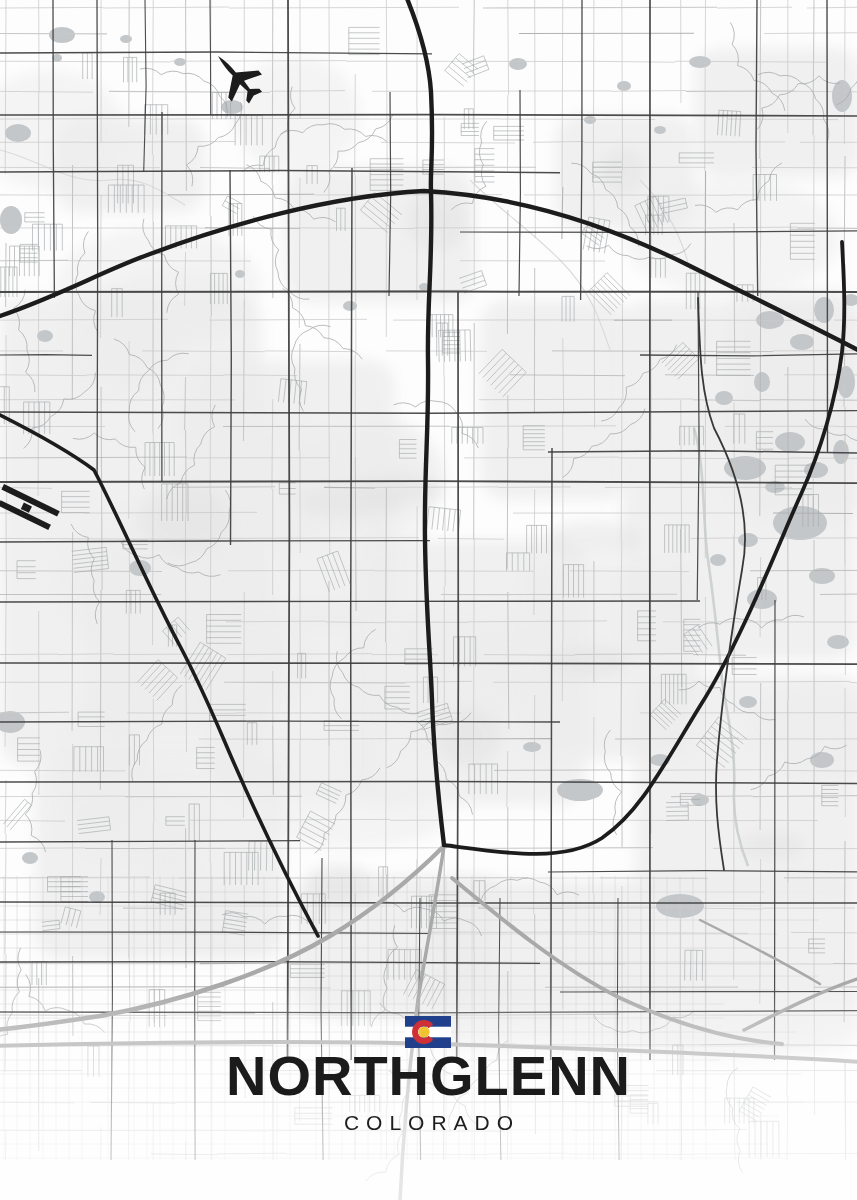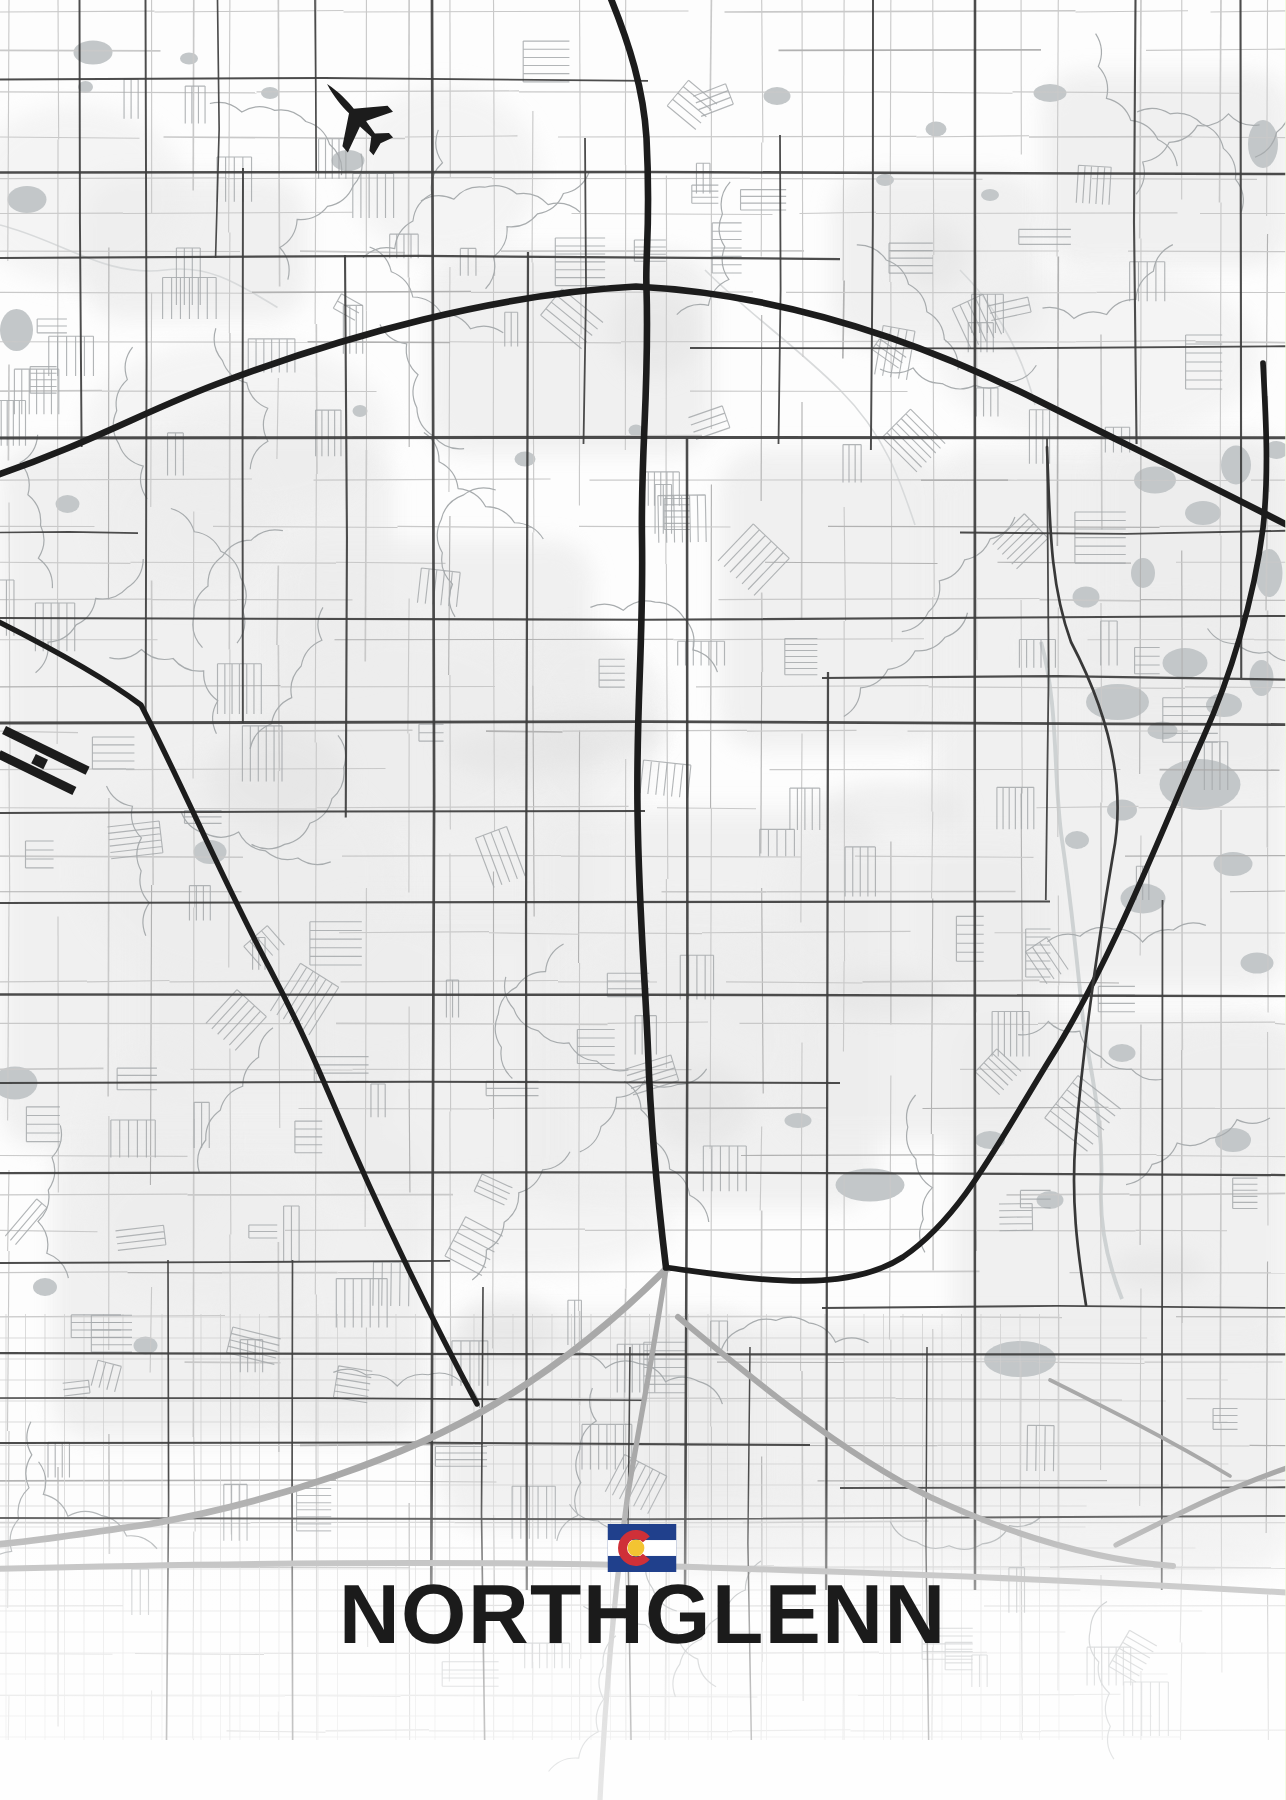--- a/index.html
+++ b/index.html
@@ -920,13 +920,14 @@
         <rect x="0" y="0" width="857" height="1200" fill="url(#fadeG)"></rect>
       </svg>
     </div>
   <div class="flag" id="flag-host"><svg width="46" height="32" viewBox="0 0 46 32">
         <rect x="0" y="0" width="46" height="32" fill="#20408c"></rect>
         <rect x="0" y="10.7" width="46" height="10.6" fill="#ffffff"></rect>
         <path d="M 25.9 21.8 A 9 9 0 1 1 25.9 10.2" fill="none" stroke="#cf3038" stroke-width="6"></path>
         <circle cx="19" cy="16" r="5.6" fill="#f3c432"></circle>
       </svg></div>
   <div class="title">NORTHGLENN</div>
+  <div class="subtitle">COLORADO</div>
 </div>
 
 </body></html>

